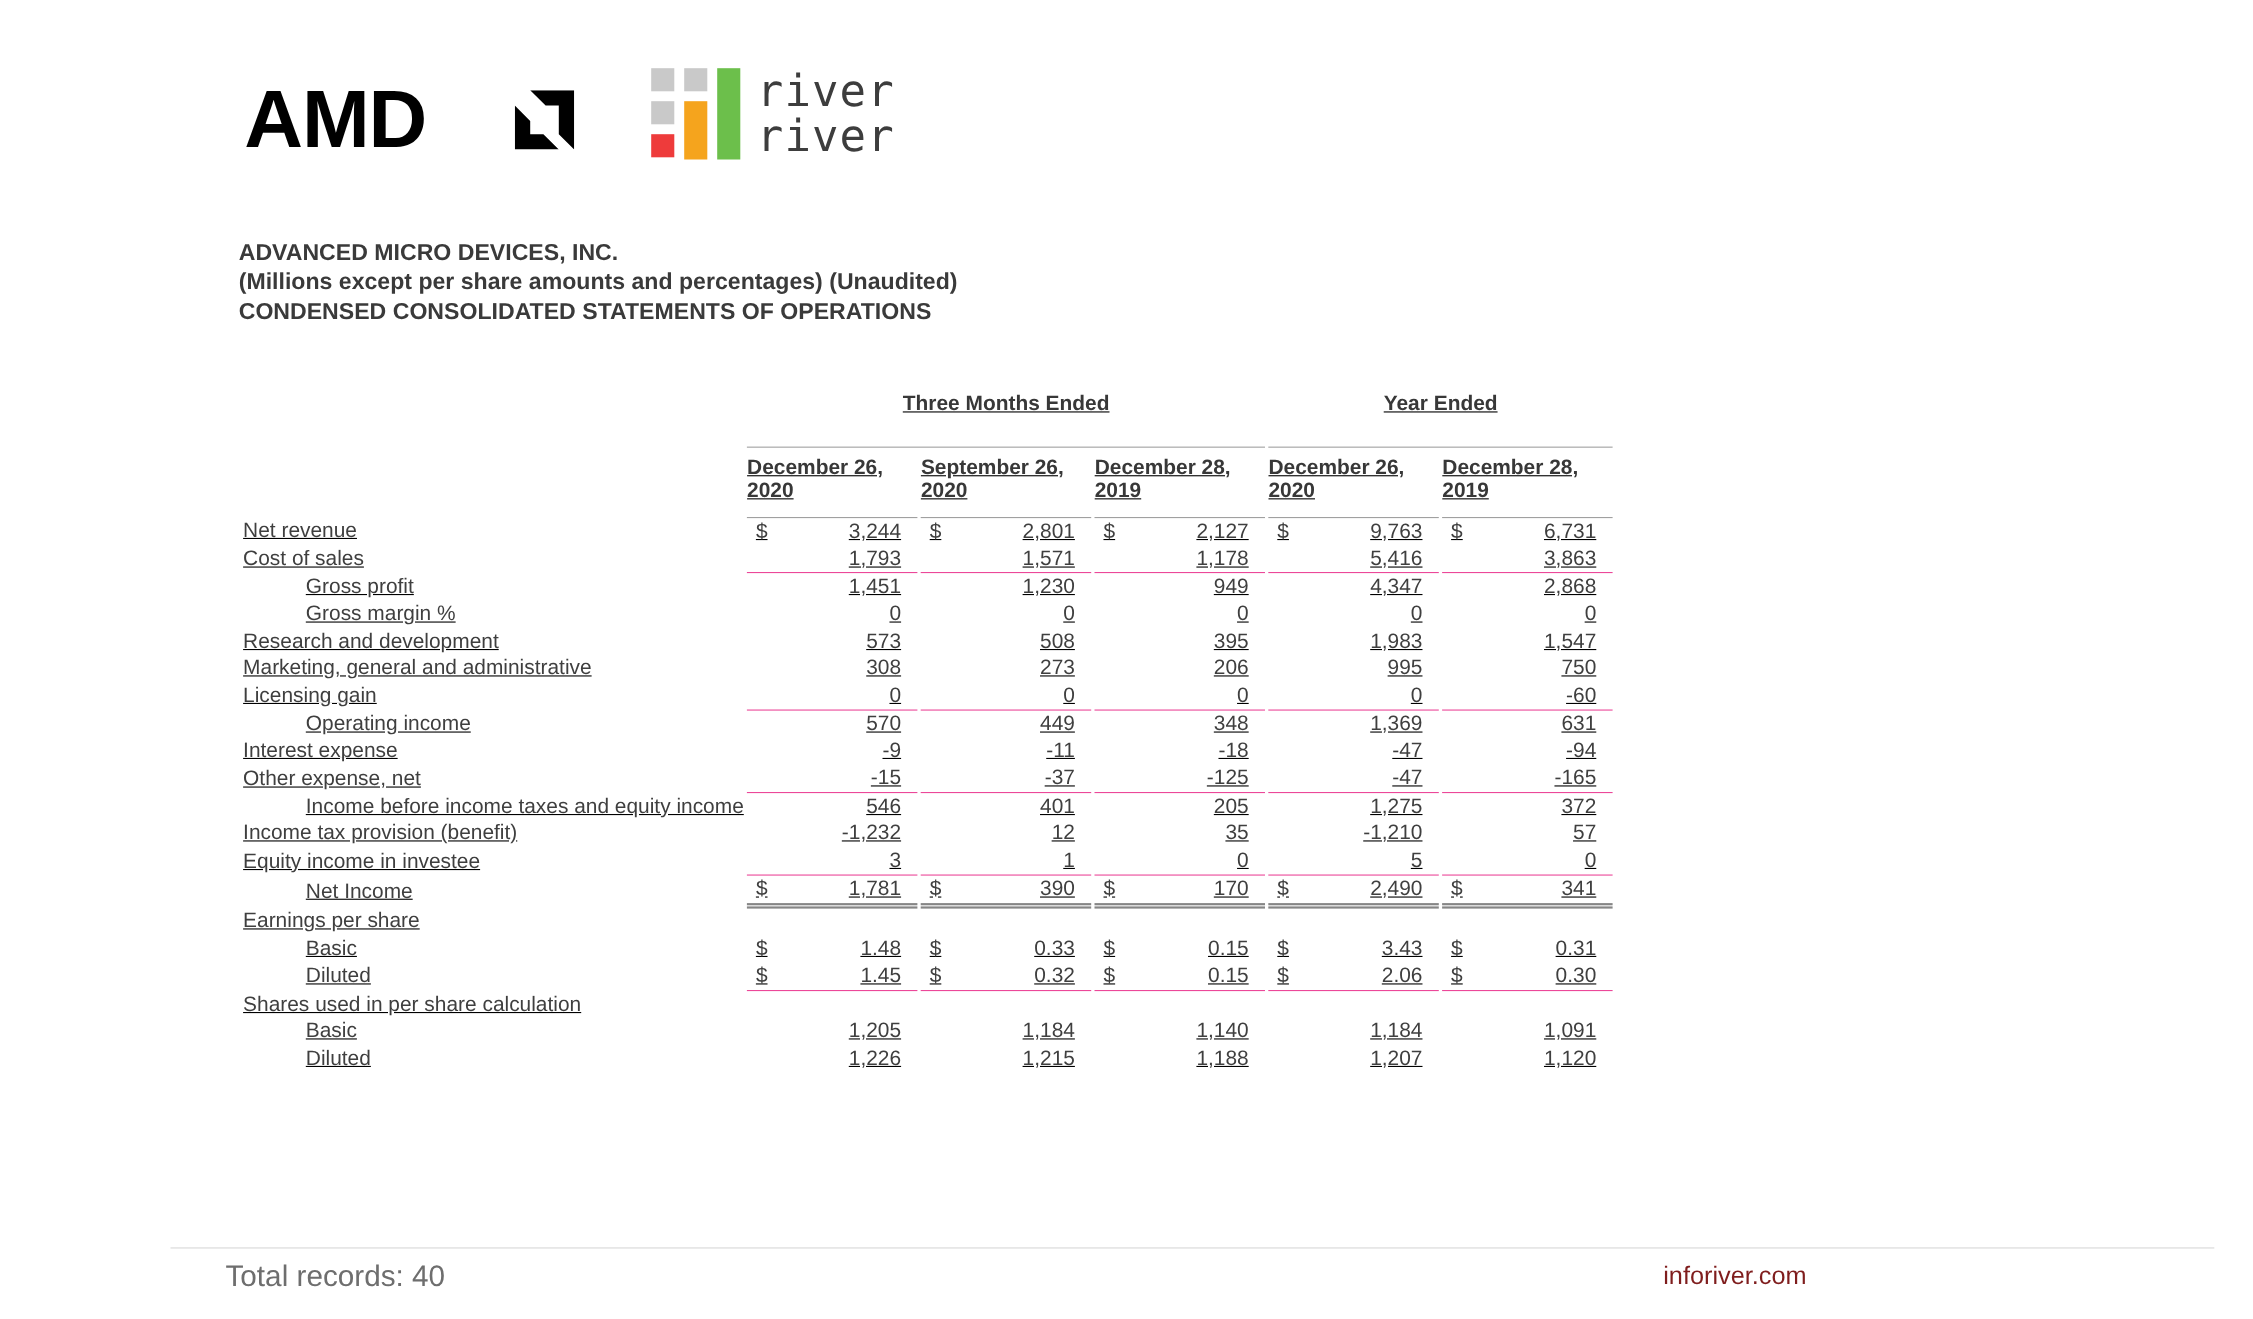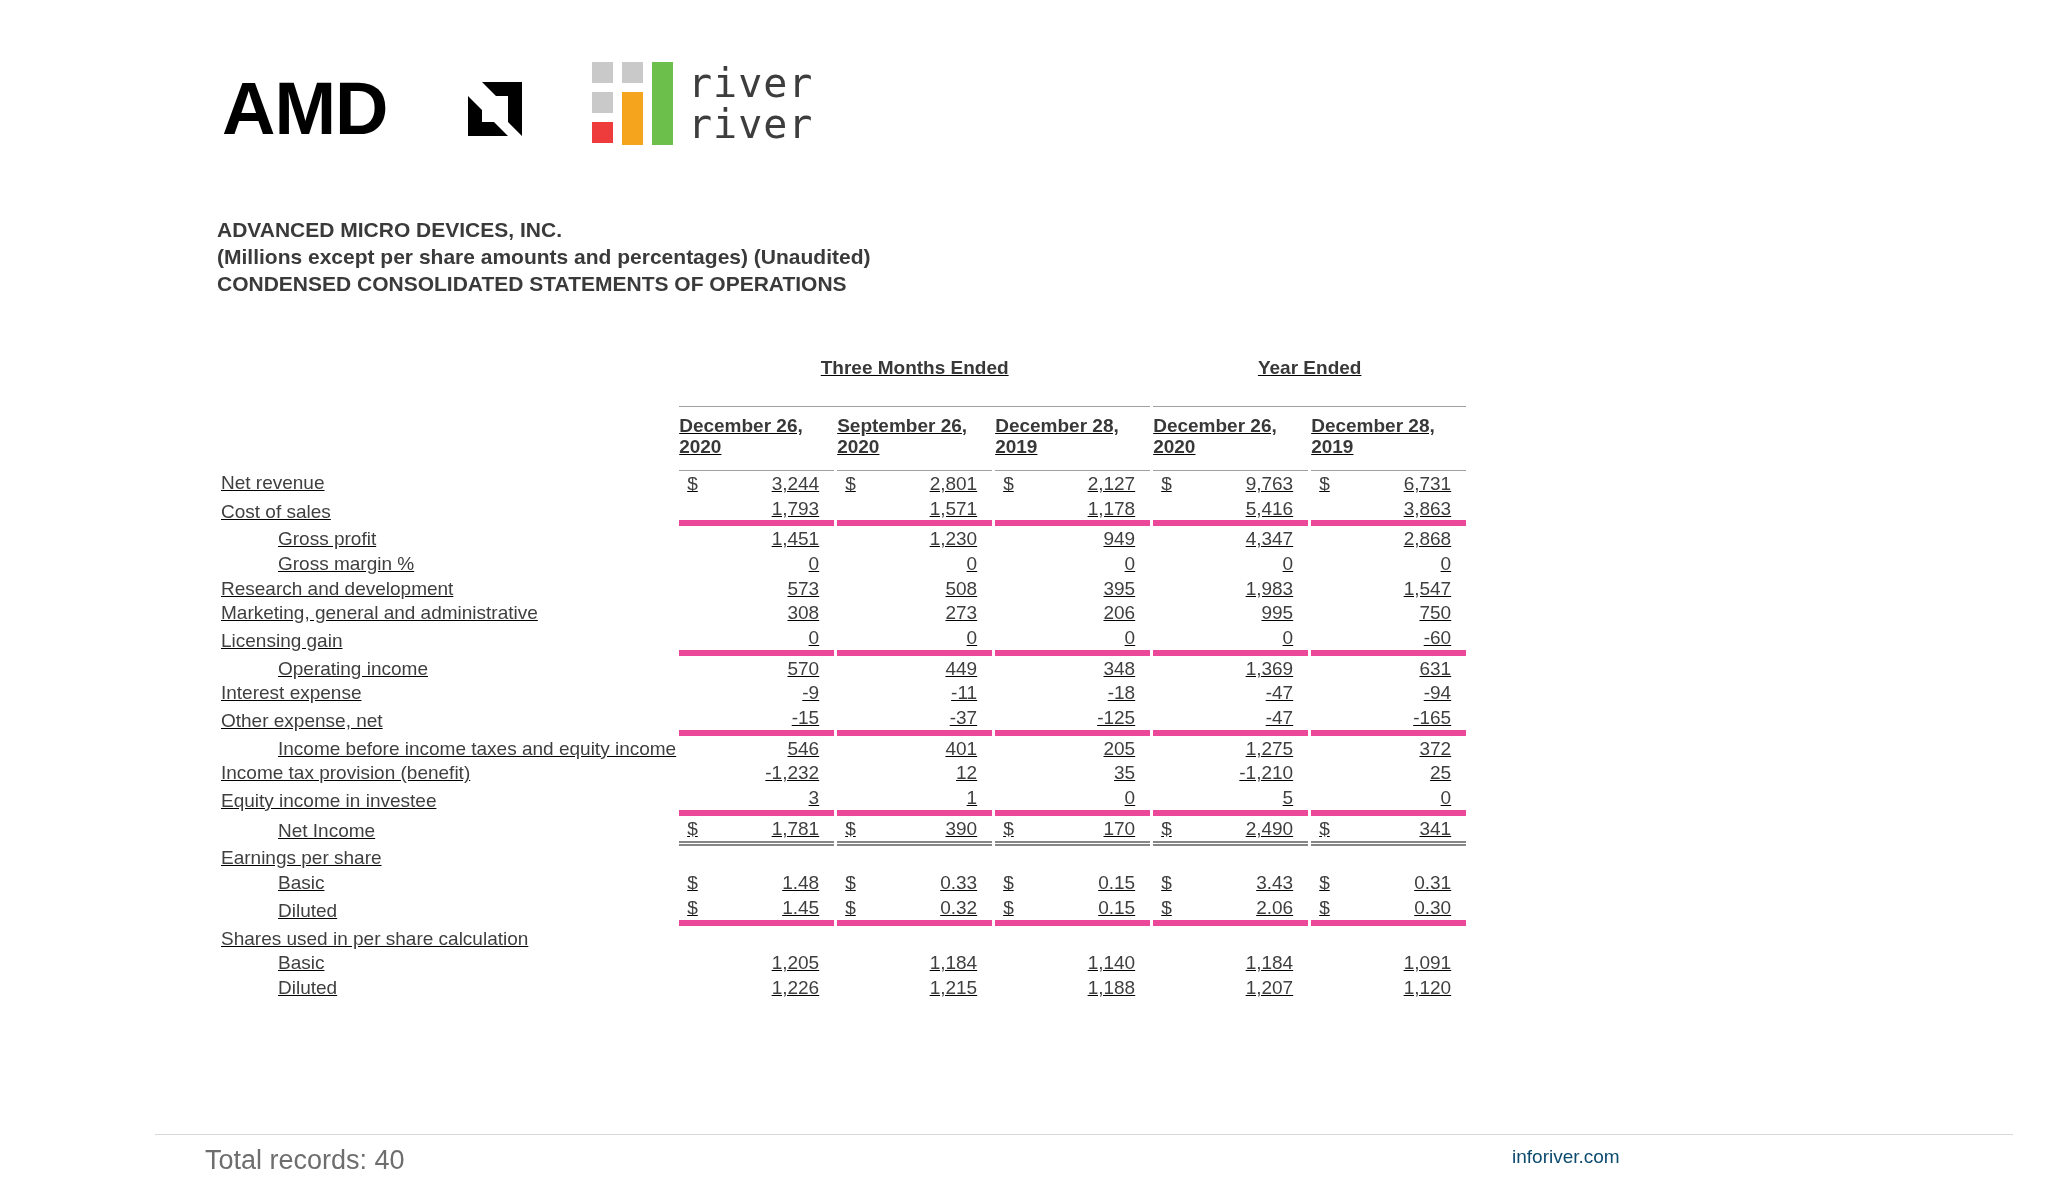--- a/index.html
+++ b/index.html
@@ -34,27 +34,27 @@
   .grp-row th{height:49px;vertical-align:top;padding-top:5px;font-weight:700;color:#383838;}
   .grp-cell{text-align:center;border-bottom:1px solid #a0a0a0;}
   .colh-row th{height:55px;vertical-align:top;padding-top:8px;font-weight:700;
                color:#383838;text-align:left;line-height:21px;}
   tbody td{height:24.7px;vertical-align:middle;line-height:1;}
   td.lbl{text-align:left;white-space:nowrap;}
   td.lbl.indent{padding-left:57px;}
   td.data .cw{display:flex;justify-content:space-between;align-items:center;
               padding:0 15px 0 8px;}
   tr.rule-top td.data{border-top:1px solid #a0a0a0;}
-  tr.rule-bottom td.data{border-bottom:6px solid #ec4899;}
+  tr.rule-bottom td.data{border-bottom:1px solid #ec4899;}
   tr.rule-double td.data{border-bottom:5px double #868686;}
   
   .footer-line{position:absolute;left:155px;top:1134px;width:1858px;height:0;
                border-top:1px solid #d8d8d8;}
   .footer-left{position:absolute;left:205px;top:1145px;font-size:27px;color:#6e6e6e;}
-  .footer-right{position:absolute;left:1512px;top:1146px;font-size:19px;color:#0c4a6e;}
+  .footer-right{position:absolute;left:1512px;top:1146px;font-size:23px;color:#7f1d1d;}
 </style>
 </head>
 <body>
 
 <div class="amd-logo">
   <span class="amd-word">AMD</span>
   <svg class="amd-arrow" viewBox="0 0 54 54" aria-hidden="true">
     <path d="M14 0 H54 V54 L40 40 V14 H28 Z"></path>
     <path d="M0 14 L14 28 V40 H26 L40 54 H0 Z"></path>
   </svg>
@@ -507,21 +507,21 @@
     </td>
     <td class="data">
       <div class="cw">
               <span class="d"></span>
               <span class="v">-1,210</span>
             </div>
     </td>
     <td class="data">
       <div class="cw">
               <span class="d"></span>
-              <span class="v">25</span>
+              <span class="v">57</span>
             </div>
     </td>
   </tr>
         <tr class="rule-bottom">
     <td class="lbl">Equity income in investee</td>
     <td class="data">
       <div class="cw">
               <span class="d"></span>
               <span class="v">3</span>
             </div>

